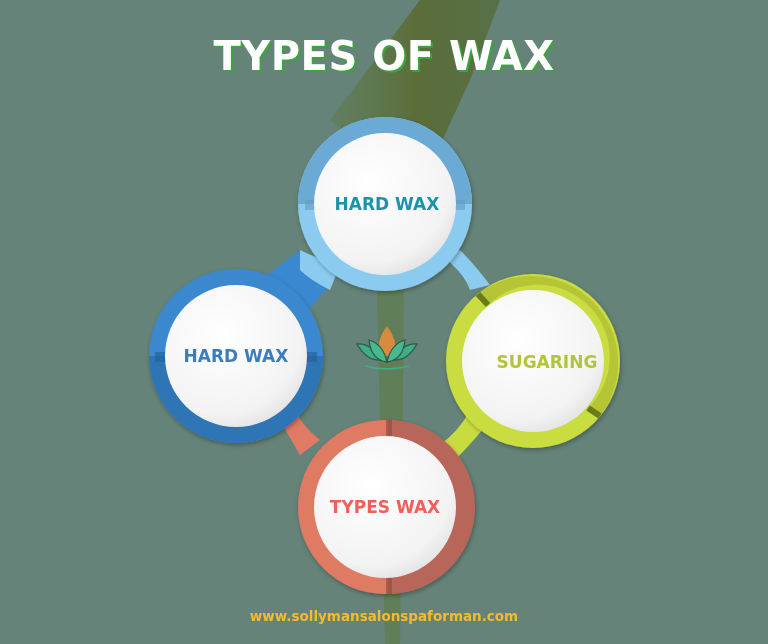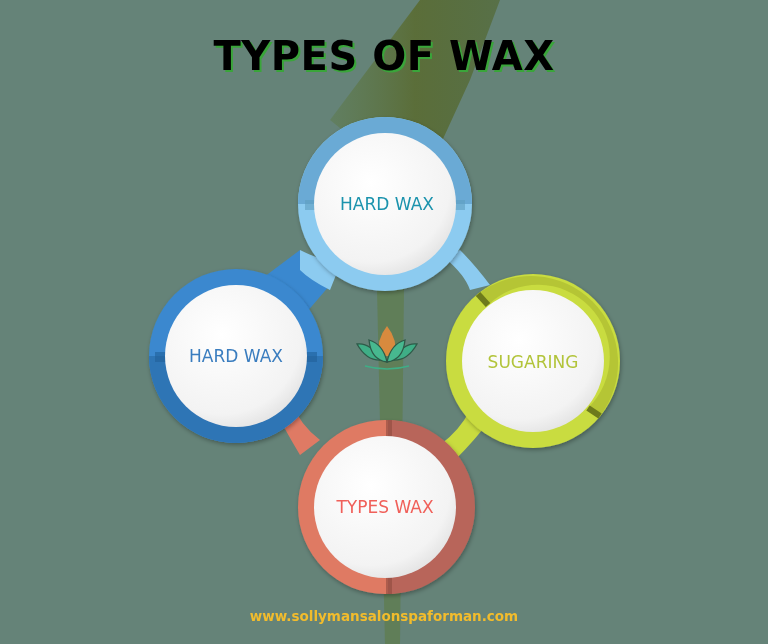--- a/index.html
+++ b/index.html
@@ -1,20 +1,20 @@
 <!DOCTYPE html>
 <html><head>
 <meta charset="utf-8">
 <style>
   html,body{margin:0;padding:0;}
   body{width:768px;height:644px;overflow:hidden;background:#658378;position:relative;font-family:"DejaVu Sans","Liberation Sans",sans-serif;}
   .bg{position:absolute;inset:0;}
-  .title{position:absolute;left:0;top:33px;width:768px;text-align:center;font-size:40px;font-weight:bold;color:#000000;letter-spacing:0.5px;text-shadow:2px 2px 0 #3aa53a;}
+  .title{position:absolute;left:0;top:33px;width:768px;text-align:center;font-size:40px;font-weight:bold;color:#ffffff;letter-spacing:0.5px;text-shadow:2px 2px 0 #3aa53a;}
   .diagram{position:absolute;left:0;top:0;width:768px;height:644px;}
-  .label{position:absolute;font-weight:normal;font-size:17px;white-space:nowrap;transform:translate(-50%,-50%);}
+  .label{position:absolute;font-weight:bold;font-size:17px;white-space:nowrap;transform:translate(-50%,-50%);}
   .footer{position:absolute;left:0;top:608px;width:768px;text-align:center;font-size:13.5px;font-weight:bold;color:#f2bc2c;}
 </style>
 </head>
 <body>
 
 <svg class="bg" width="768" height="644" viewBox="0 0 768 644">
   <defs>
     <linearGradient id="stick" x1="0" y1="0" x2="1" y2="0">
       <stop offset="0" stop-color="#5d7a4a" stop-opacity="0.5"></stop>
       <stop offset="0.5" stop-color="#596a2e" stop-opacity="0.85"></stop>
@@ -84,16 +84,16 @@
     <path d="M-30 -4 Q-18 -6 -4 12 Q-20 14 -30 -4 Z" fill="#3fae86" stroke="#2e5a48" stroke-width="1.3"></path>
     <path d="M30 -4 Q18 -6 4 12 Q20 14 30 -4 Z" fill="#3fae86" stroke="#2e5a48" stroke-width="1.3"></path>
     <path d="M-18 -8 Q-4 -4 0 14 Q-16 12 -18 -8 Z" fill="#47b88f" stroke="#2e5a48" stroke-width="1.3"></path>
     <path d="M18 -8 Q4 -4 0 14 Q16 12 18 -8 Z" fill="#47b88f" stroke="#2e5a48" stroke-width="1.3"></path>
     <path d="M-22 18 Q0 24 22 18" fill="none" stroke="#3fae86" stroke-width="1.6"></path>
   </g>
 </svg>
 
 <div class="label" style="left:387px;top:204px;color:#1b93ad;">HARD WAX</div>
 <div class="label" style="left:236px;top:356px;color:#3a7dbf;">HARD WAX</div>
-<div class="label" style="left:533px;top:362px;color:#b2c43a;">SUGARING</div>
+<div class="label" style="left:547px;top:362px;color:#b2c43a;">SUGARING</div>
 <div class="label" style="left:385px;top:507px;color:#f0605a;">TYPES WAX</div>
 
 <div class="footer">www.sollymansalonspaforman.com</div>
 
 </body></html>

